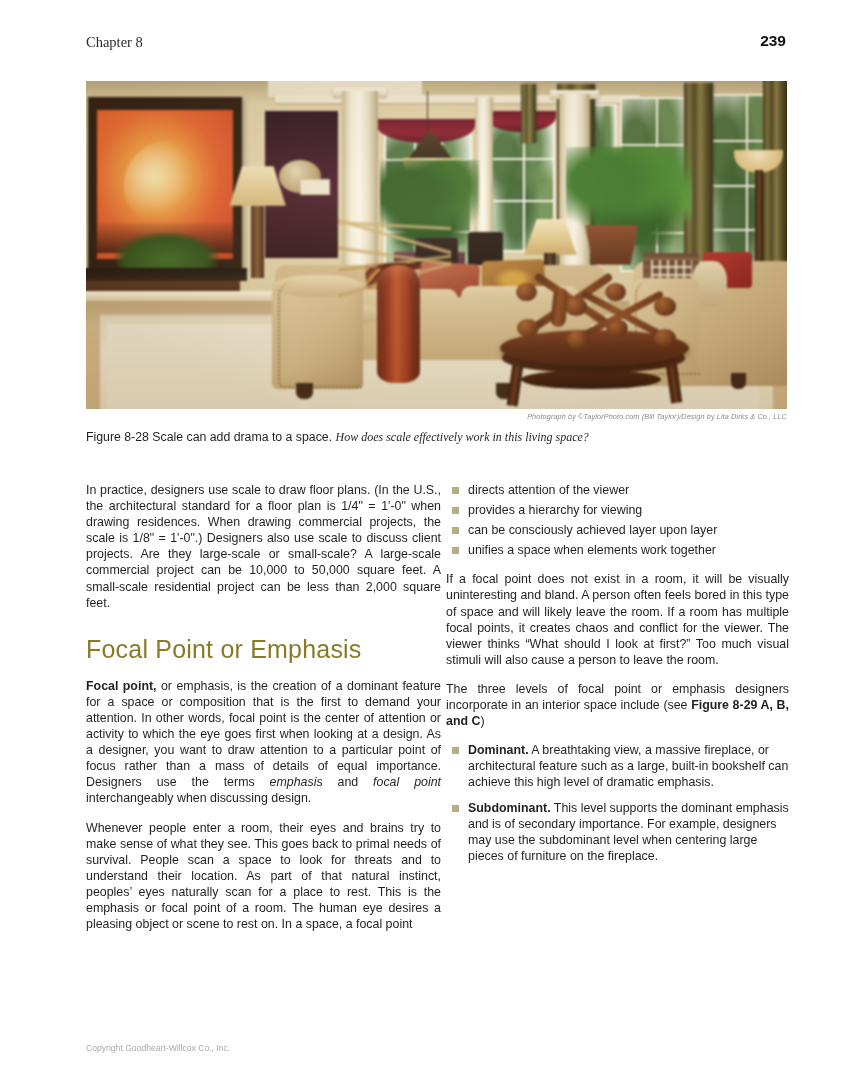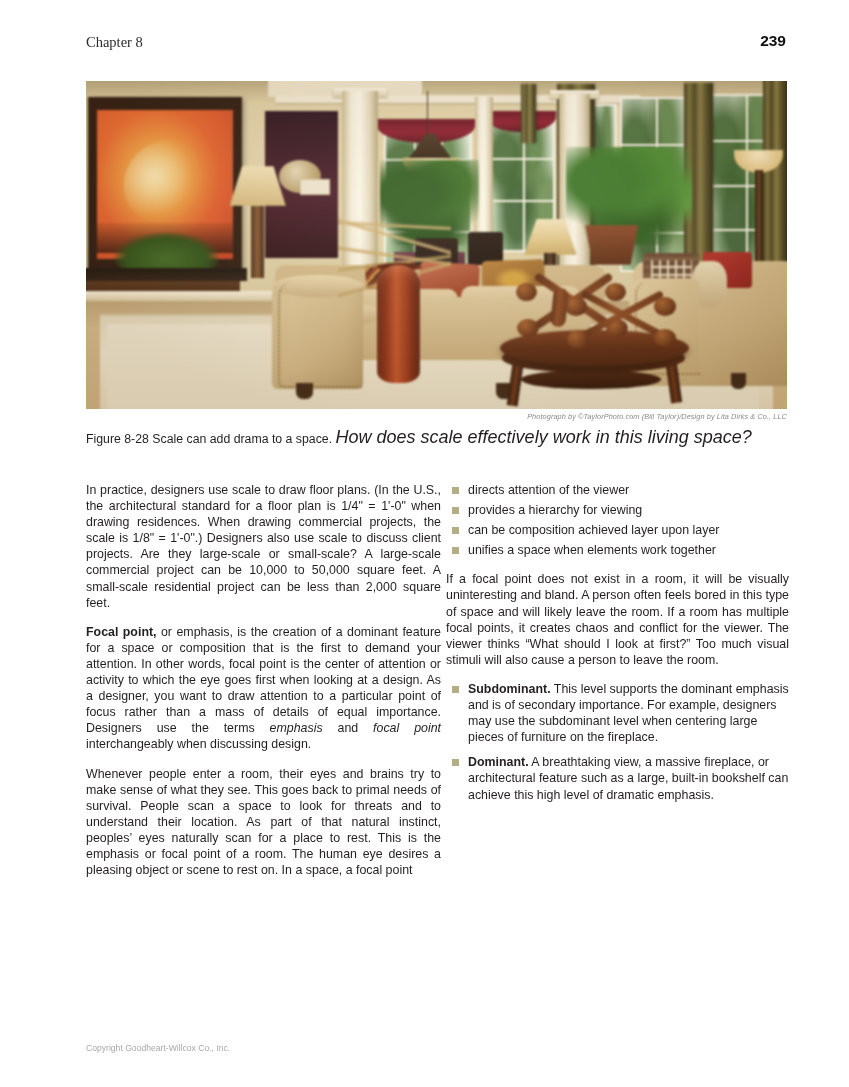--- a/index.html
+++ b/index.html
@@ -522,23 +522,23 @@
     position: absolute;
     left: 86px;
     top: 430px;
     width: 705px;
     font-size: 12.3px;
     line-height: 15px;
     color: #231f20;
   }
   .caption b { font-weight: normal; }
   .caption .q {
-    font-family: Liberation Sans, sans-serif;
+    font-family: Liberation Serif, serif;
     font-style: italic;
-    font-size: 18px;
+    font-size: 12px;
   }
 
   
   .col-left {
     position: absolute;
     left: 86px;
     top: 482px;
     width: 355px;
   }
   .col-right {
@@ -761,38 +761,40 @@
 
 <div class="caption">
   <b>Figure 8-28</b>
   <span>Scale can add drama to a space.</span>
   <span class="q">How does scale effectively work in this living space?</span>
 </div>
 
 <div class="col-left">
   <p class="body-p">In practice, designers use scale to draw floor plans. (In the U.S., the architectural standard for a floor plan is 1/4" = 1'-0" when drawing residences. When drawing commercial projects, the scale is 1/8" = 1'-0".) Designers also use scale to discuss client projects. Are they large-scale or small-scale? A large-scale commercial project can be 10,000 to 50,000 square feet. A small-scale residential project can be less than 2,000 square feet.</p>
 
+  <h2 class="section-head">Focal Point or Emphasis</h2>
 
   <p class="body-p">
     <b>Focal point,</b><span> or emphasis, is the creation of a dominant feature for a space or composition that is the first to demand your attention. In other words, focal point is the center of attention or activity to which the eye goes first when looking at a design. As a designer, you want to draw attention to a particular point of focus rather than a mass of details of equal importance. Designers use the terms </span><i>emphasis</i><span> and </span><i>focal point</i><span> interchangeably when discussing design.</span>
   </p>
 
   <p class="body-p">Whenever people enter a room, their eyes and brains try to make sense of what they see. This goes back to primal needs of survival. People scan a space to look for threats and to understand their location. As part of that natural instinct, peoples’ eyes naturally scan for a place to rest. This is the emphasis or focal point of a room. The human eye desires a pleasing object or scene to rest on. In a space, a focal point</p>
 </div>
 
 <div class="col-right">
   <ul class="bullets">
     <li><span class="sq"></span><span>directs attention of the viewer</span></li>
     <li><span class="sq"></span><span>provides a hierarchy for viewing</span></li>
-    <li><span class="sq"></span><span>can be composition achieved layer upon layer</span></li>
+    <li><span class="sq"></span><span>can be consciously achieved layer upon layer</span></li>
     <li><span class="sq"></span><span>unifies a space when elements work together</span></li>
   </ul>
 
   <p class="body-p">If a focal point does not exist in a room, it will be visually uninteresting and bland. A person often feels bored in this type of space and will likely leave the room. If a room has multiple focal points, it creates chaos and conflict for the viewer. The viewer thinks “What should I look at first?” Too much visual stimuli will also cause a person to leave the room.</p>
 
+  <p class="body-p"><span>The three levels of focal point or emphasis designers incorporate in an interior space include (see </span><b>Figure 8-29 A, B, and C</b><span>)</span></p>
 
   <ul class="bullets spaced">
+    <li><span class="sq"></span><b>Dominant.</b><span> A breathtaking view, a massive fireplace, or architectural feature such as a large, built-in bookshelf can achieve this high level of dramatic emphasis.</span></li>
     <li><span class="sq"></span><b>Subdominant.</b><span> This level supports the dominant emphasis and is of secondary importance. For example, designers may use the subdominant level when centering large pieces of furniture on the fireplace.</span></li>
-    <li><span class="sq"></span><b>Dominant.</b><span> A breathtaking view, a massive fireplace, or architectural feature such as a large, built-in bookshelf can achieve this high level of dramatic emphasis.</span></li>
   </ul>
 </div>
 
 <div class="footer">Copyright Goodheart-Willcox Co., Inc.</div>
 
 </body></html>

